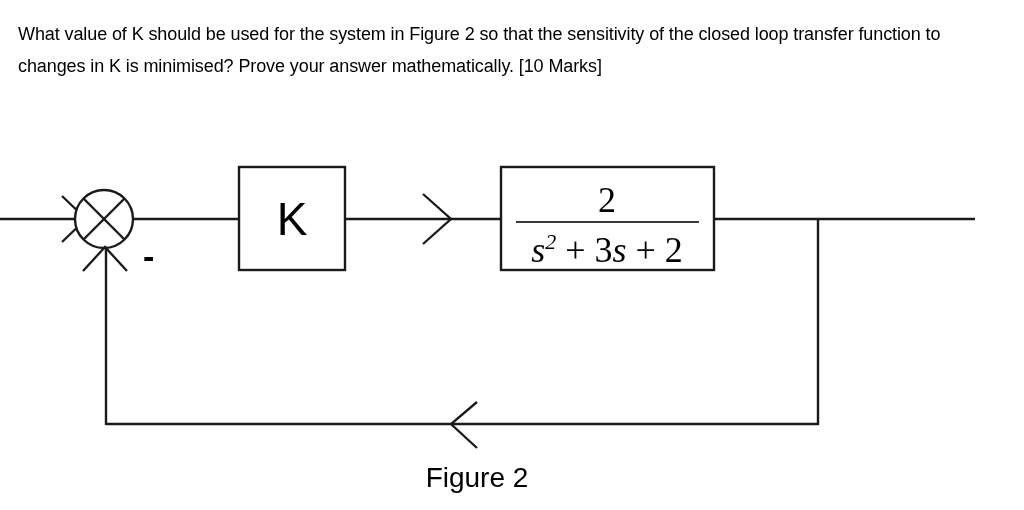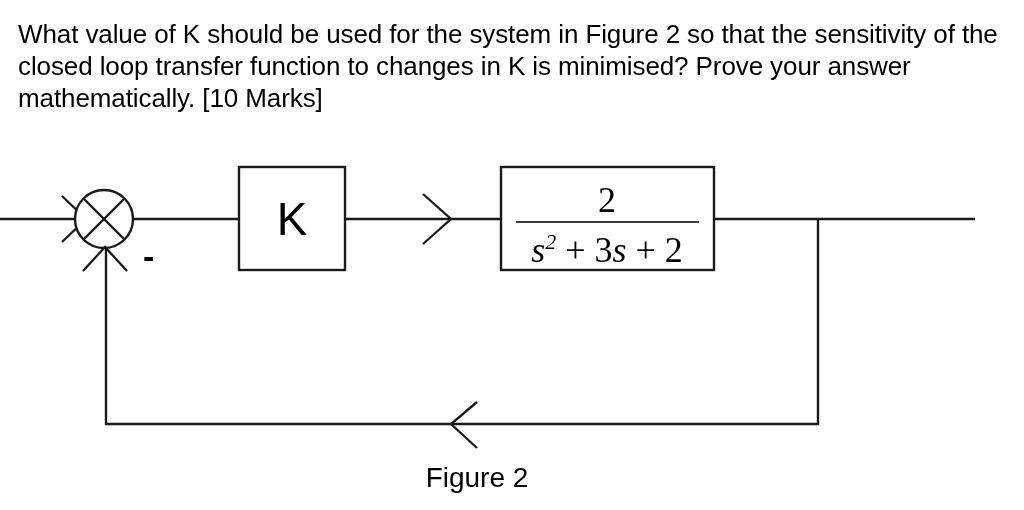--- a/index.html
+++ b/index.html
@@ -14,21 +14,21 @@
     overflow: hidden;
     font-family: "Liberation Sans", sans-serif;
     color: #000000;
   }
 
   #question-text {
     position: absolute;
     left: 18px;
     top: 18px;
     width: 990px;
-    font-size: 26px;
+    font-size: 18px;
     line-height: 32px;
     letter-spacing: -0.1px;
     color: #000000;
     white-space: pre-wrap;
   }
 
   #diagram-wrap {
     position: absolute;
     left: 0;
     top: 0;

